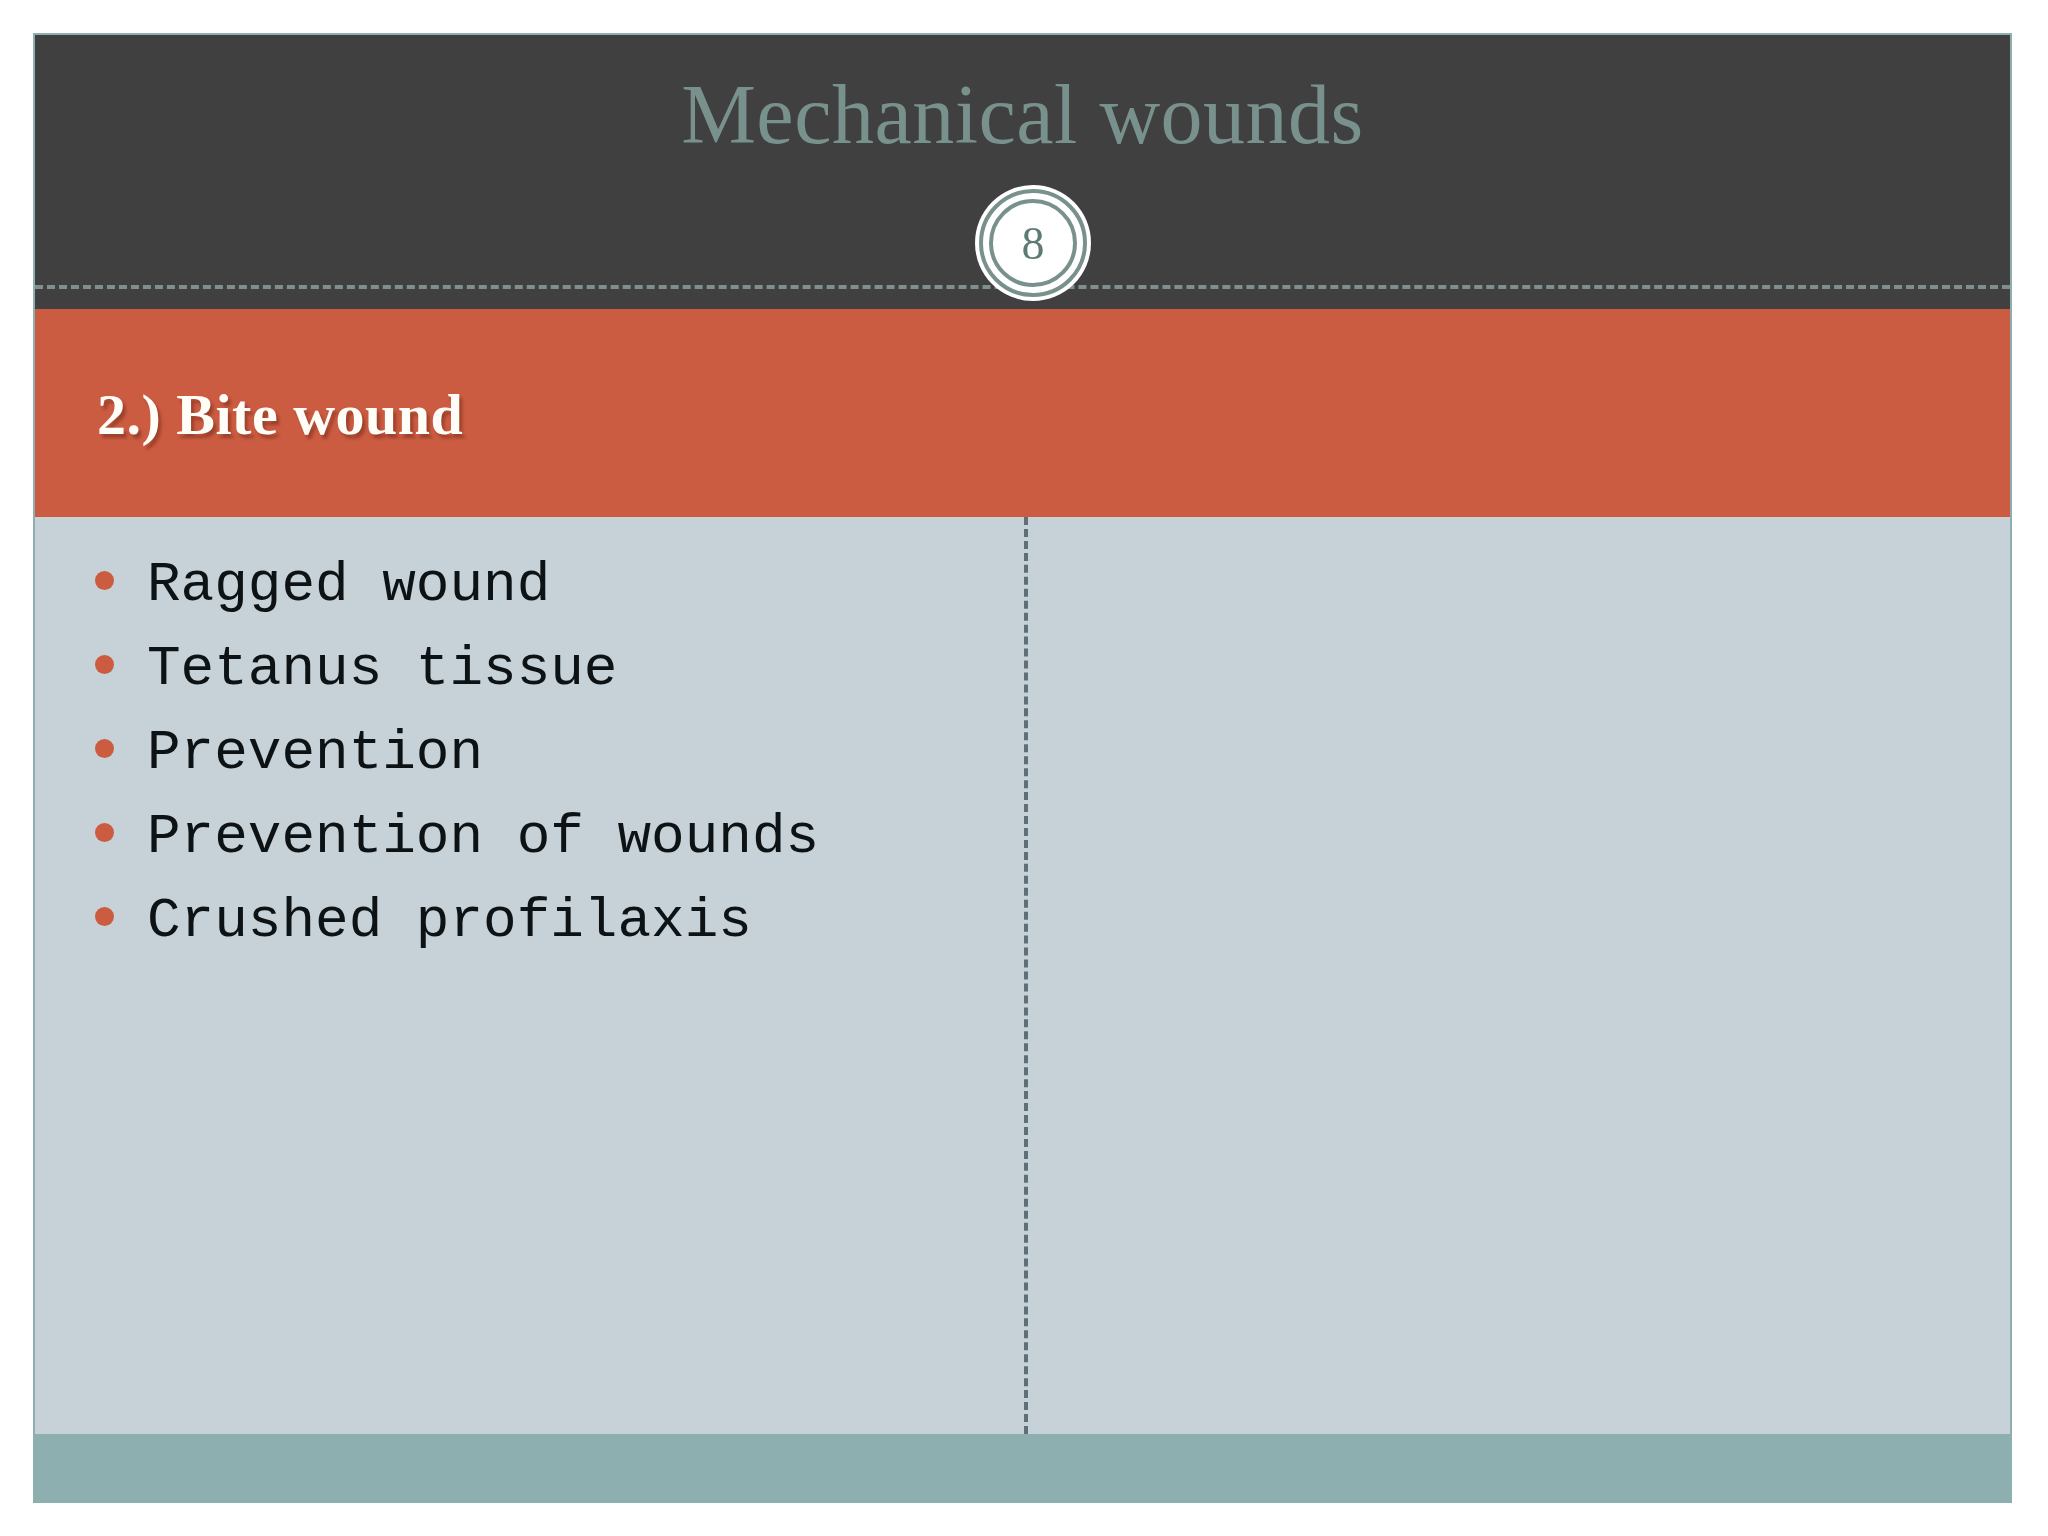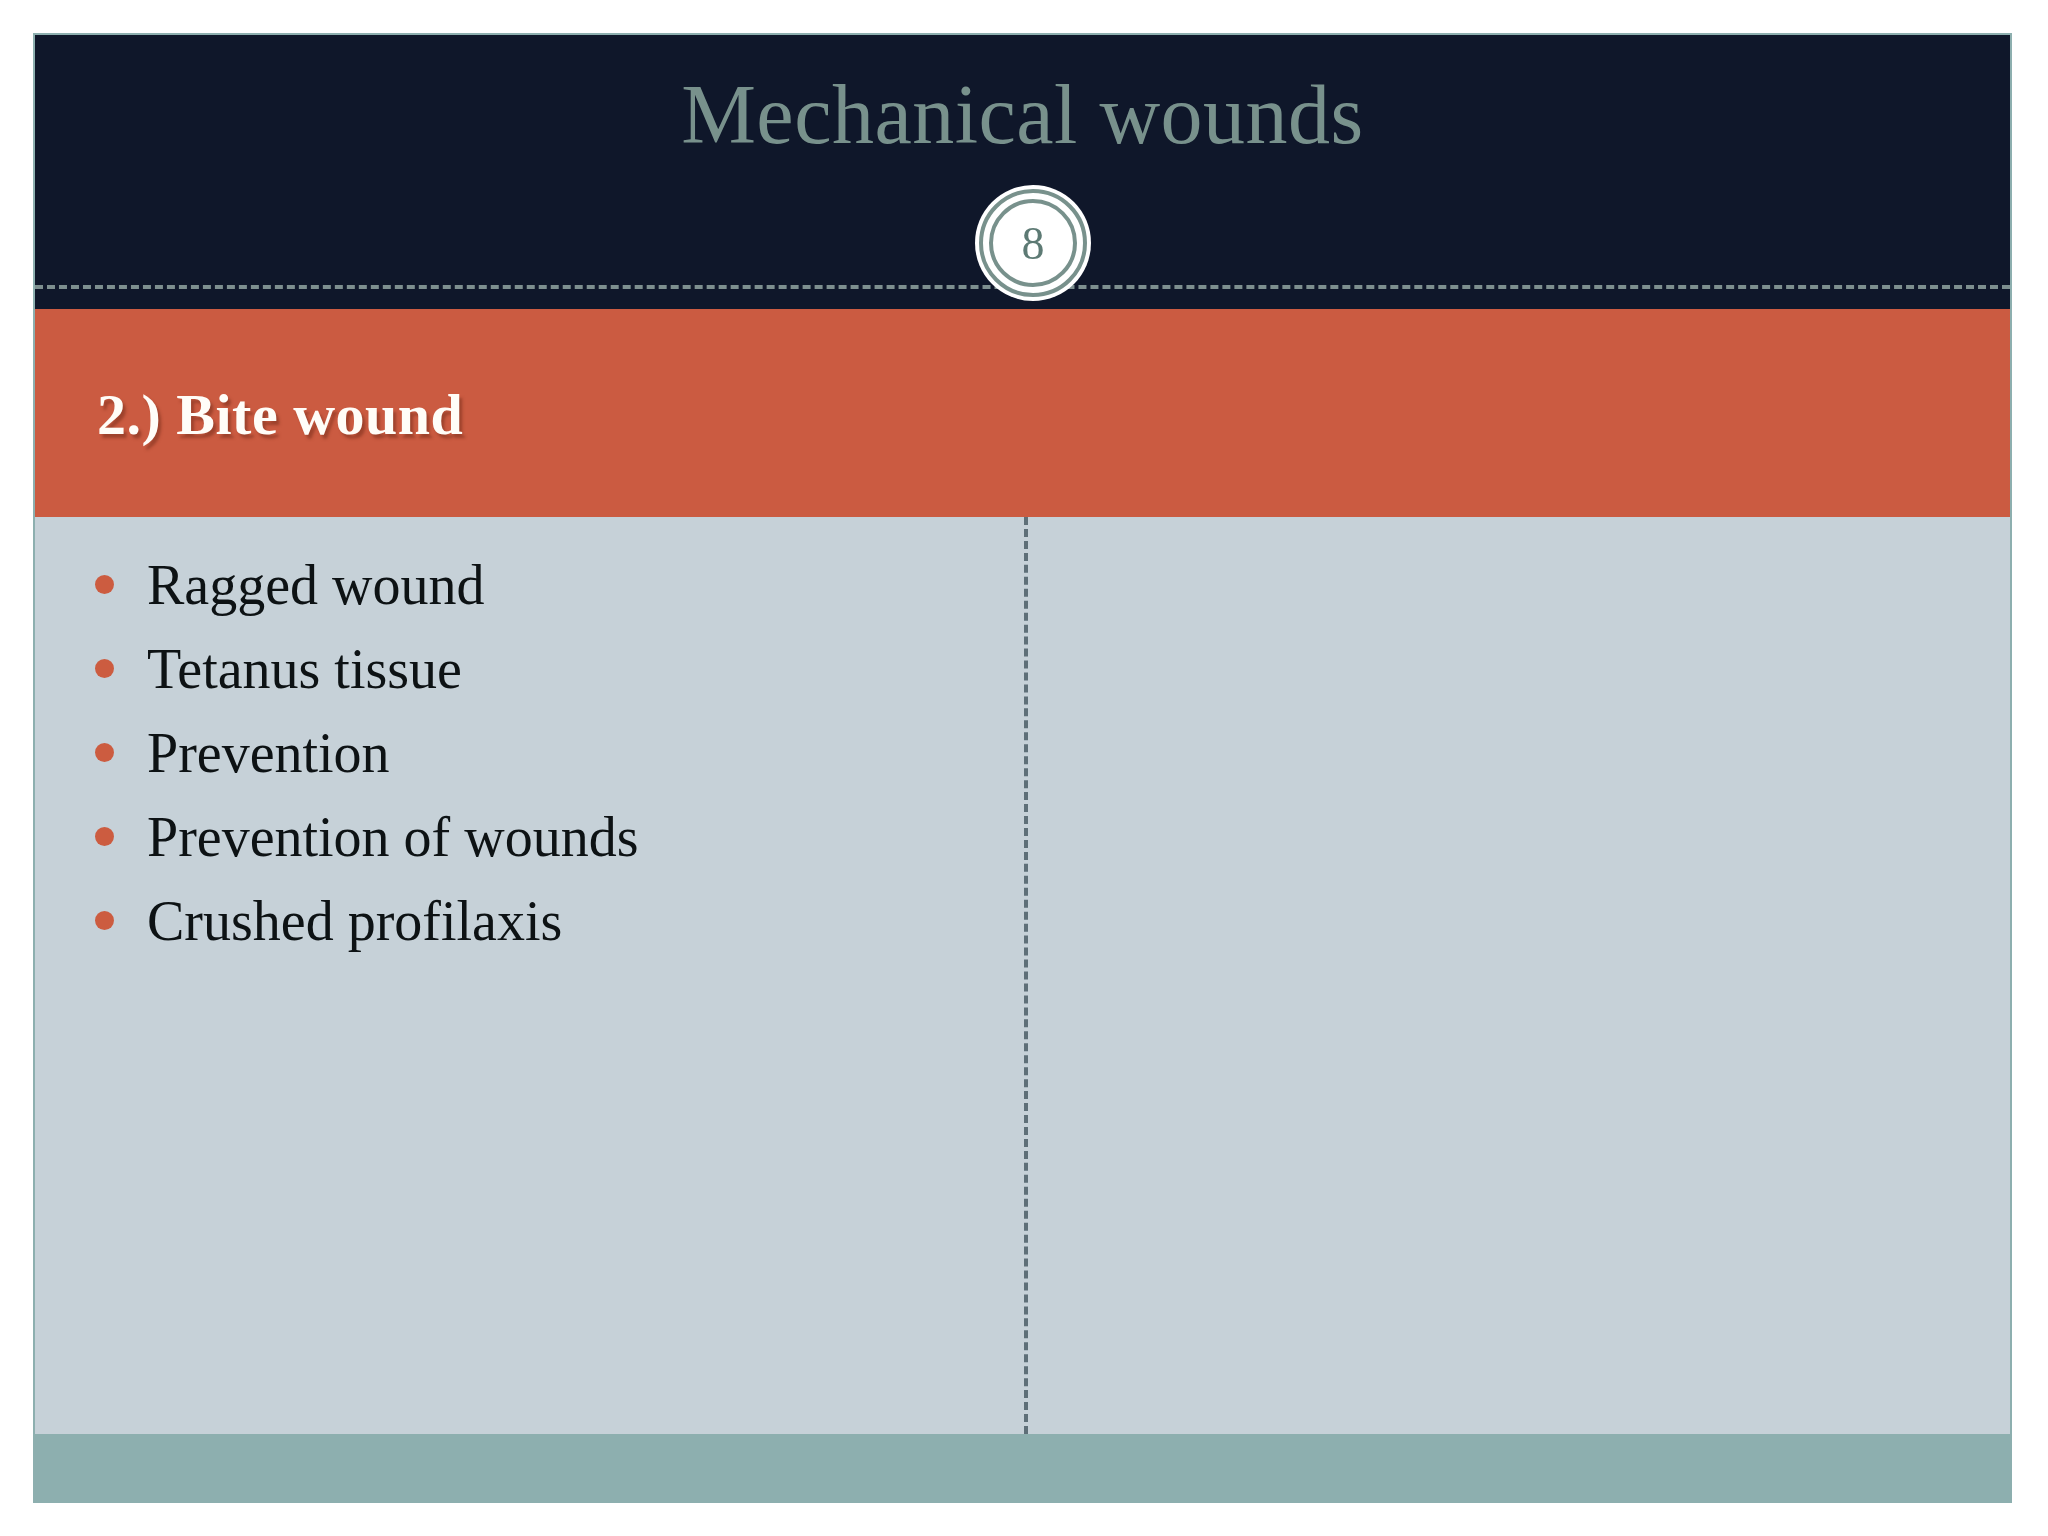--- a/index.html
+++ b/index.html
@@ -13,21 +13,21 @@
     overflow: hidden;
     font-family: "Liberation Serif", "DejaVu Serif", serif;
   }
 
   #slide {
     position: absolute;
     left: 33px;
     top: 33px;
     width: 1979px;
     height: 1470px;
-    background: #0f172a;
+    background: #404040;
     border: 2px solid #8DAFAF;
     box-sizing: border-box;
     overflow: hidden;
   }
 
   
   .title-zone {
     position: absolute;
     left: 0;
     top: 0;
@@ -142,20 +142,21 @@
     border-left: 4px dashed #5e6f78;
     z-index: 4;
   }
 
   
   .bullet-list {
     position: absolute;
     left: 60px;
     top: 26px;
     width: 880px;
+    font-family: Liberation Mono, monospace;
   }
   .bullet-item {
     position: relative;
     display: flex;
     align-items: baseline;
     height: 84px;
   }
   .bullet-item.spacer-after {
     margin-bottom: 86px;
   }

